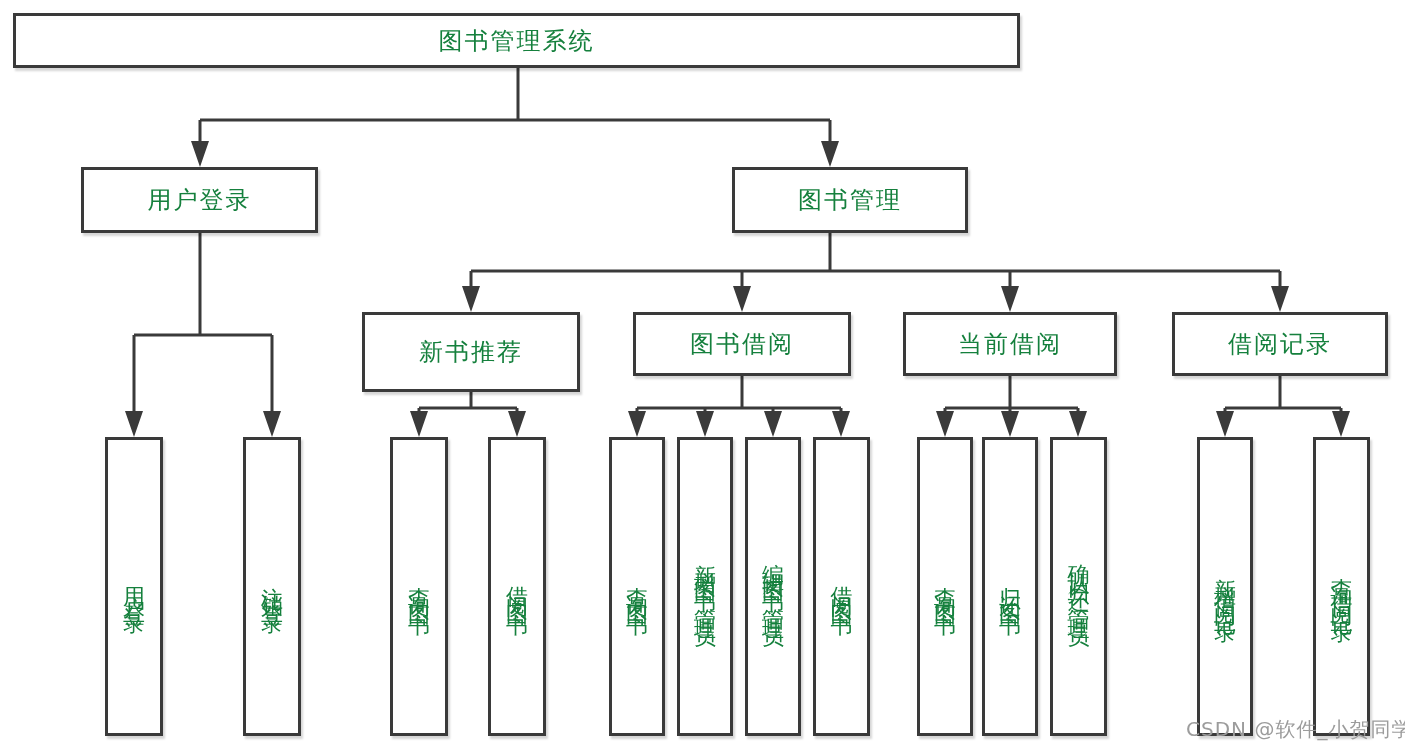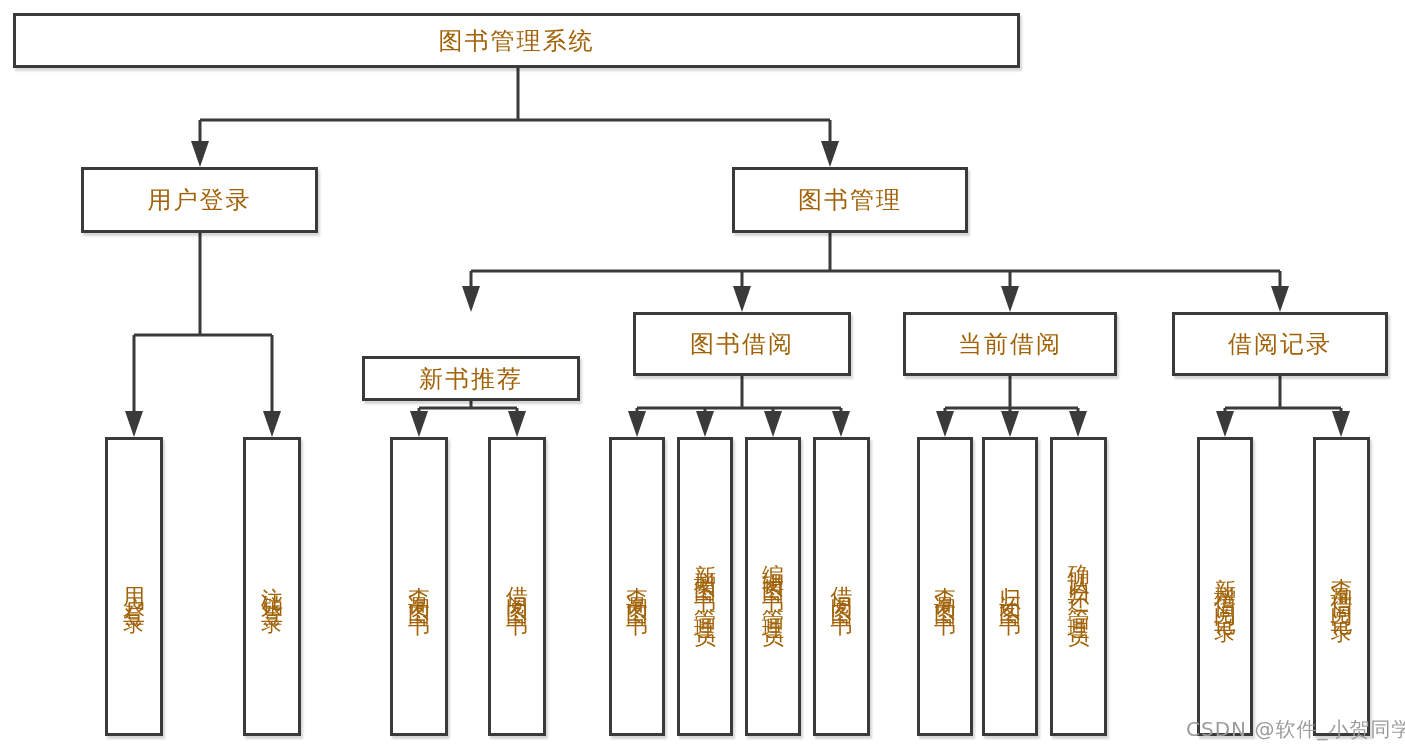--- a/index.html
+++ b/index.html
@@ -16,21 +16,21 @@
     overflow: hidden;
   }
   .node {
     position: absolute;
     box-sizing: border-box;
     border: 3px solid #3a3a3a;
     background: #ffffff;
     display: flex;
     align-items: center;
     justify-content: center;
-    color: #a16207;
+    color: #15803d;
     font-size: 24px;
     letter-spacing: 2px;
     box-shadow: 2px 3px 2px rgba(0,0,0,0.16);
     white-space: nowrap;
   }
   .leaf {
     writing-mode: vertical-rl;
     text-orientation: mixed;
     font-size: 22px;
     letter-spacing: 9px;
@@ -74,21 +74,21 @@
              M628 411H646L637 437Z M696 411H714L705 437Z M764 411H782L773 437Z M832 411H850L841 437Z
              M936 411H954L945 437Z M1001 411H1019L1010 437Z M1069 411H1087L1078 437Z
              M1216 411H1234L1225 437Z M1332 411H1350L1341 437Z" fill="#3a3a3a" stroke="none"></path>
   </svg>
 
   <div class="node" style="left:13px; top:13px; width:1007px; height:55px;">图书管理系统</div>
 
   <div class="node" style="left:81px; top:167px; width:237px; height:66px;">用户登录</div>
   <div class="node" style="left:711px; top:167px; width:236px; height:66px;margin-left:21px;">图书管理</div>
 
-  <div class="node" style="left:362px; top:312px; width:218px; height:45px;margin-top:44px;">新书推荐</div>
+  <div class="node" style="left:362px; top:312px; width:218px; height:80px;">新书推荐</div>
   <div class="node" style="left:903px; top:312px; width:214px; height:64px;">当前借阅</div>
   <div class="node" style="left:633px; top:312px; width:218px; height:64px;">图书借阅</div>
   <div class="node" style="left:1172px; top:312px; width:216px; height:64px;">借阅记录</div>
 
   <div class="node leaf" style="left:105px; top:437px; width:58px; height:299px;">用户登录</div>
   <div class="node leaf" style="left:243px; top:437px; width:58px; height:299px;">注销登录</div>
 
   <div class="node leaf" style="left:390px; top:437px; width:58px; height:299px;">查询图书</div>
   <div class="node leaf" style="left:488px; top:437px; width:58px; height:299px;">借阅图书</div>
 

